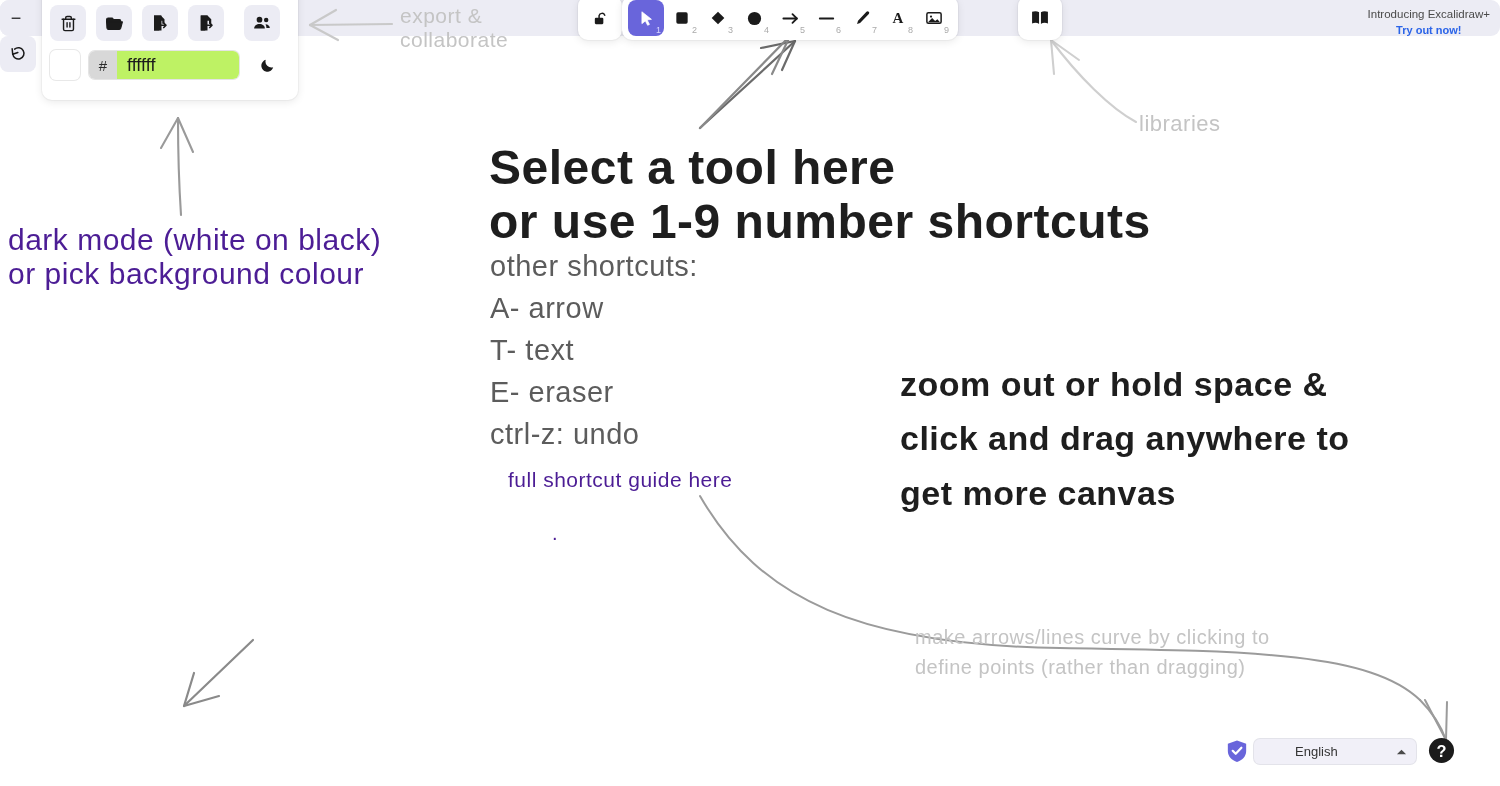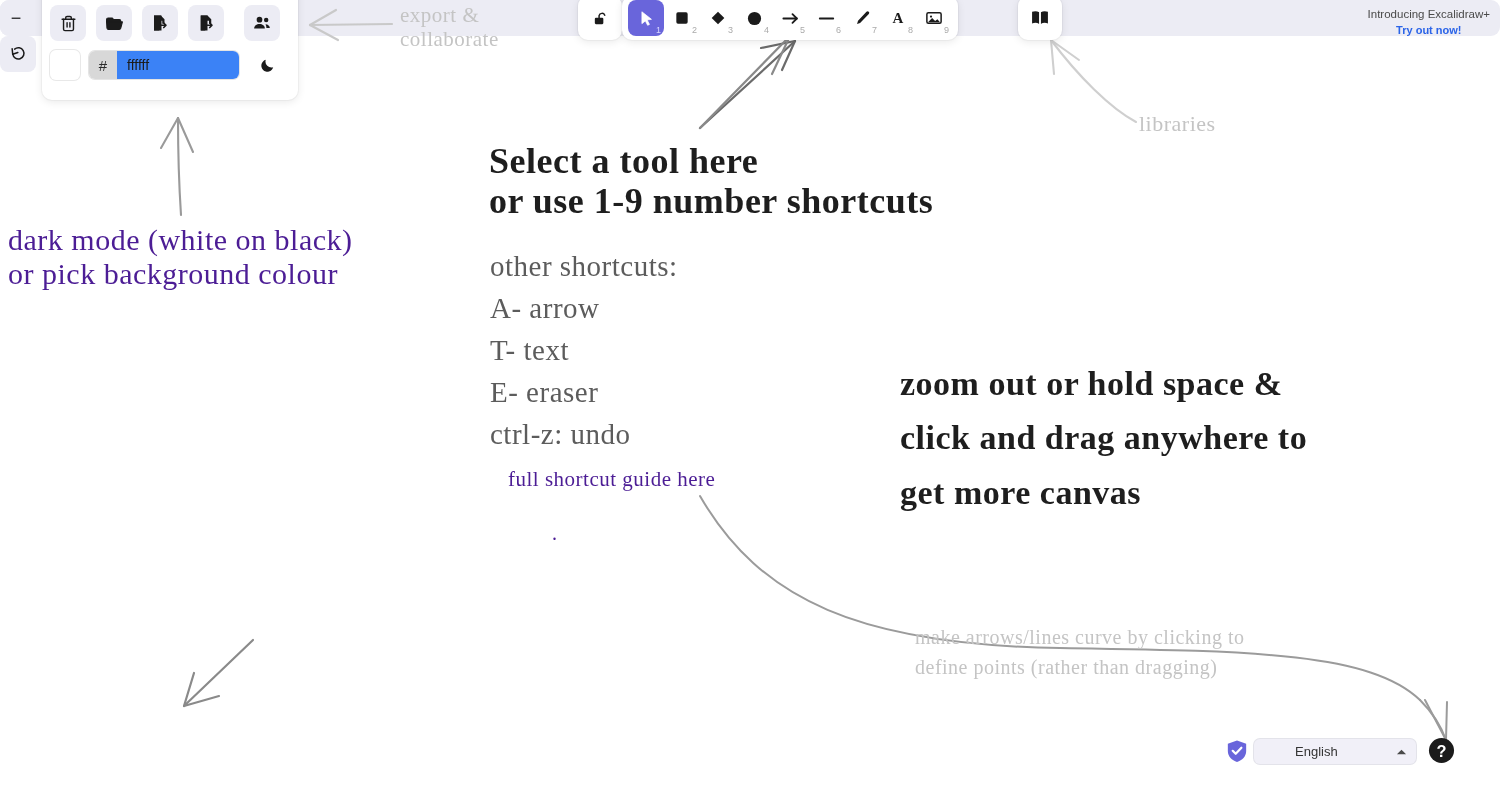--- a/index.html
+++ b/index.html
@@ -11,21 +11,21 @@
     position: relative;
     width: 1500px;
     height: 786px;
     background: #ffffff;
     overflow: hidden;
   }
 
   
   .hand {
     position: absolute;
-    font-family: Liberation Serif, serif;
+    font-family: Liberation Sans, sans-serif;
     white-space: pre;
     line-height: 1.12;
     letter-spacing: 0.5px;
     font-weight: 400;
   }
   .hand.black  { color: #1e1e1e; }
   .hand.dark   { color: #5c5c5c; }
   .hand.mid    { color: #4c1d95; }
   .hand.light  { color: #c4c4c4; }
 
@@ -99,23 +99,23 @@
   .hex-prefix {
     width: 28px; height: 28px;
     background: #d8d8d8;
     display: flex; align-items: center; justify-content: center;
     font-size: 15px; color: #2b2b2b;
     font-family: "Liberation Sans", sans-serif;
   }
   .hex-input {
     border: none; outline: none;
     height: 28px; width: 102px;
-    font-size: 14px; color: #1b1b1b;
+    font-size: 18px; color: #1b1b1b;
     padding: 0 10px;
-    background: #3b82f6;
+    background: #bef264;
     font-family: "Liberation Sans", sans-serif;
   }
   .moon-btn {
     margin-left: 16px;
     width: 24px; height: 24px;
     display: flex; align-items: center; justify-content: center;
     cursor: pointer;
   }
 
   
@@ -414,21 +414,21 @@
     <div class="l1">Introducing Excalidraw+</div>
     <div class="l2">Try out now!</div>
   </div>
 
   <div class="hand light" style="left:400px; top:4px; font-size:21px;">export &amp;
 collaborate</div>
 
   <div class="hand mid" style="left:8px; top:223px; font-size:30px;">dark mode (white on black)
 or pick background colour</div>
 
-  <div class="hand black" style="left:489px; top:141px; font-size:36px; font-weight:600;">Select a tool here
+  <div class="hand black" style="left:489px; top:141px; font-size:48px; font-weight:600;">Select a tool here
 or use 1-9 number shortcuts</div>
 
   <div class="hand dark" style="left:490px; top:250px; font-size:29px;">other shortcuts:</div>
   <div class="hand dark" style="left:490px; top:292px; font-size:29px;">A- arrow</div>
   <div class="hand dark" style="left:490px; top:334px; font-size:29px;">T- text</div>
   <div class="hand dark" style="left:490px; top:376px; font-size:29px;">E- eraser</div>
   <div class="hand mid" style="left:508px; top:468px; font-size:21px;">full shortcut guide here</div>
 
   <div class="hand dark" style="left:490px; top:418px; font-size:29px;">ctrl-z: undo</div>
 

